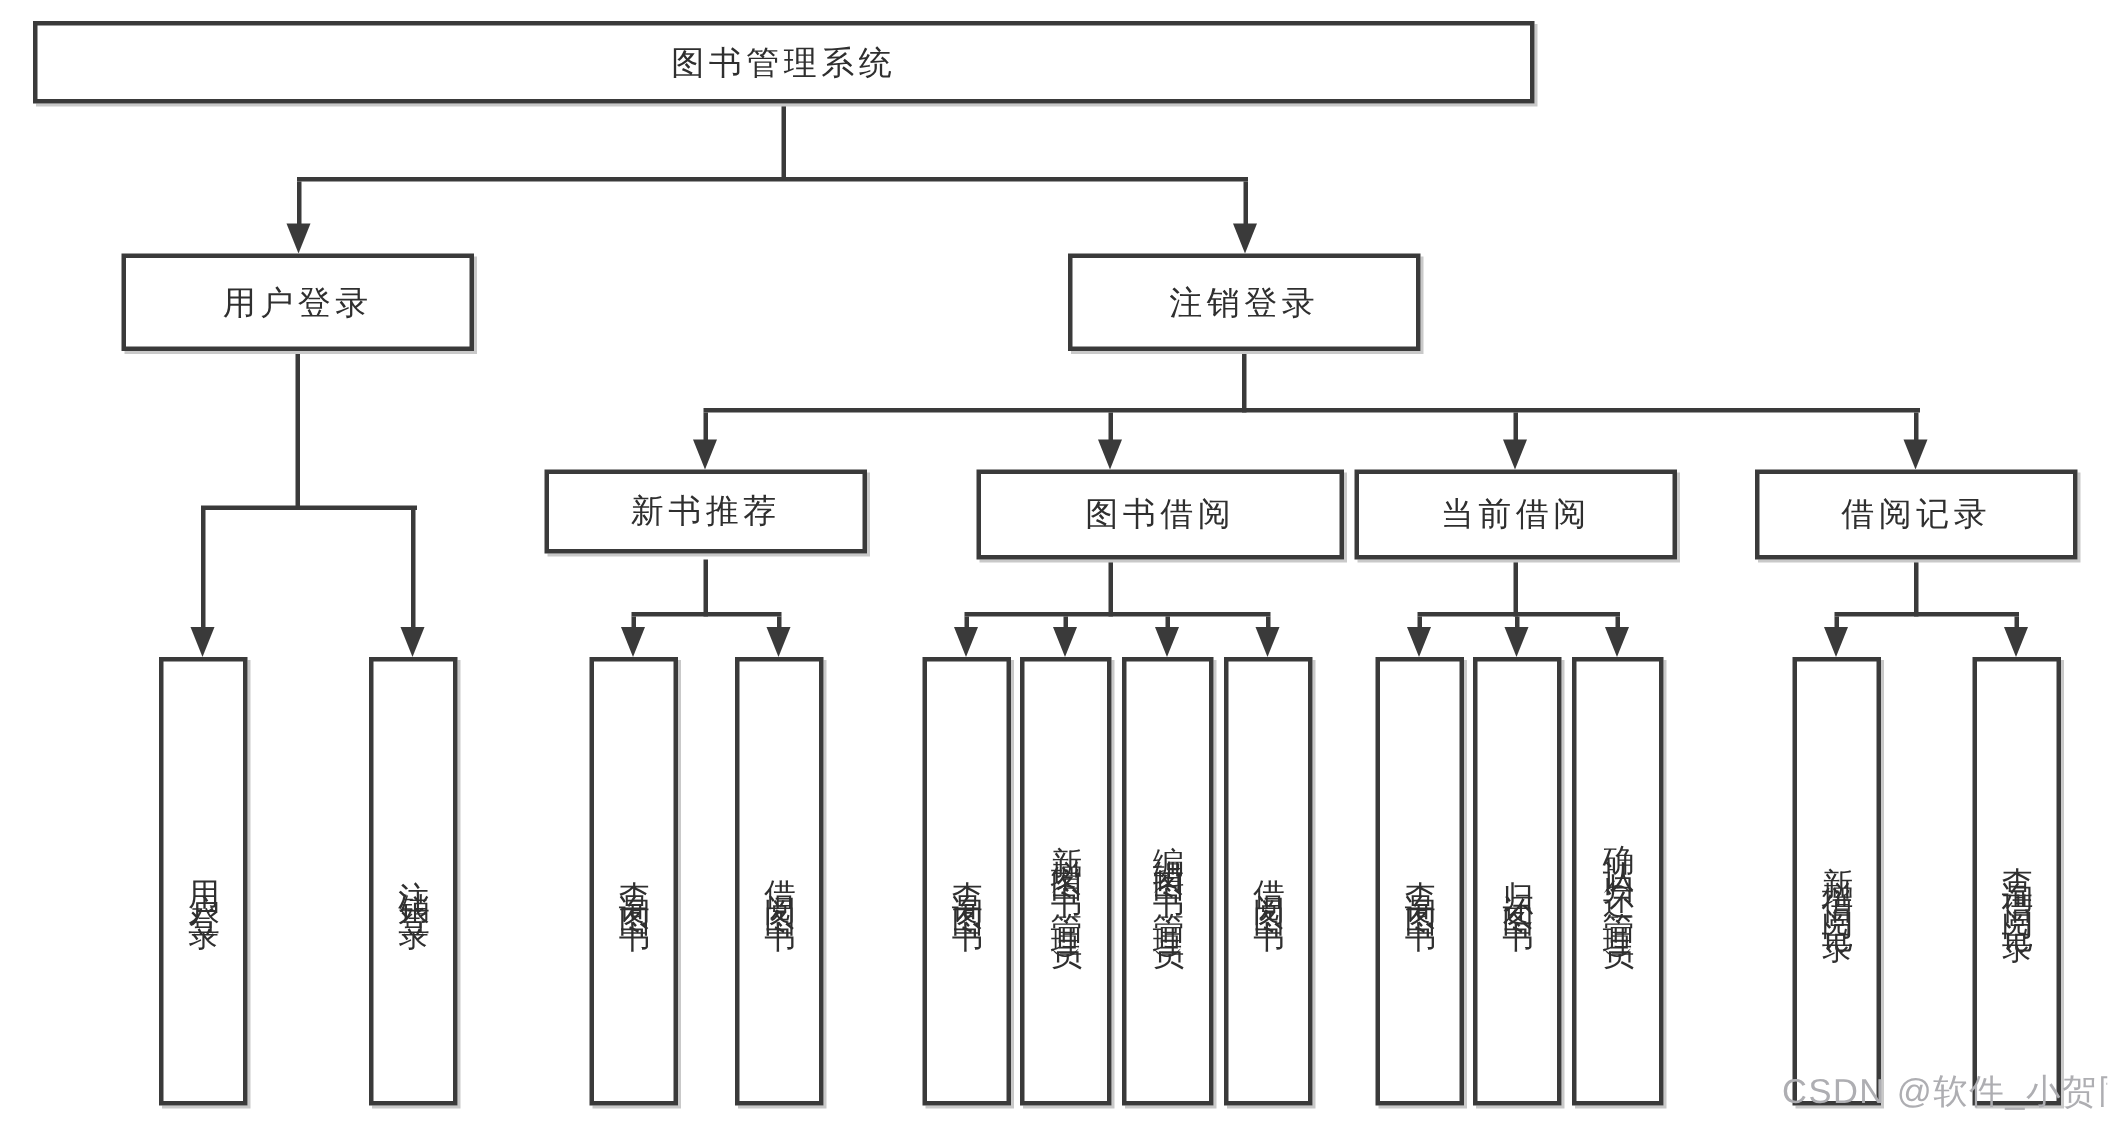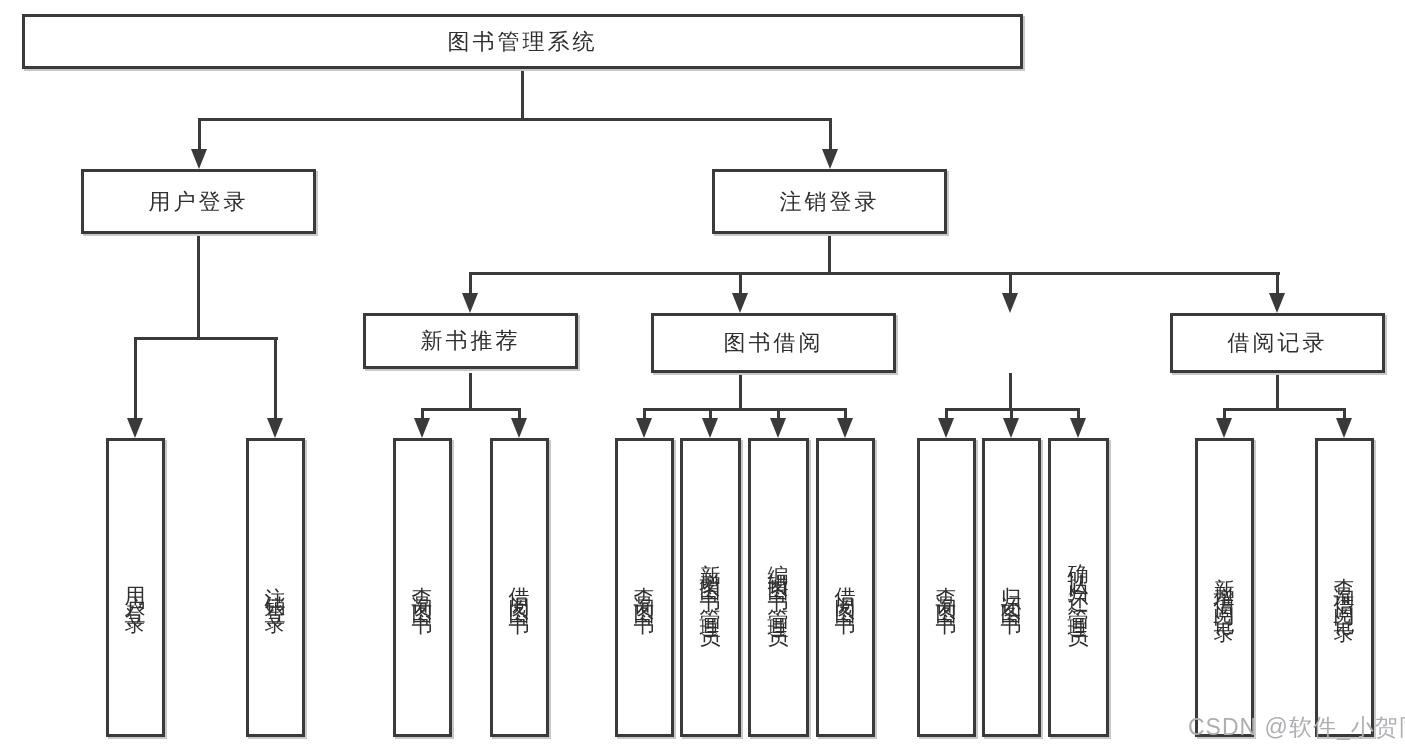--- a/index.html
+++ b/index.html
@@ -92,20 +92,23 @@
   <div class="node h" style="left:712px; top:169px; width:235px; height:65px;">
     <span>注销登录</span>
   </div>
 
   <div class="node h" style="left:363px; top:313px; width:215px; height:56px;">
     <span>新书推荐</span>
   </div>
   <div class="node h" style="left:632px; top:313px; width:245px; height:60px;margin-left:19px;">
     <span>图书借阅</span>
   </div>
+  <div class="node h" style="left:903px; top:313px; width:215px; height:60px;">
+    <span>当前借阅</span>
+  </div>
   <div class="node h" style="left:1170px; top:313px; width:215px; height:60px;">
     <span>借阅记录</span>
   </div>
 
   <div class="node v" style="left:106px; top:438px; width:59px; height:299px;">
     <span>用户登录</span>
   </div>
   <div class="node v" style="left:246px; top:438px; width:59px; height:299px;">
     <span>注销登录</span>
   </div>

